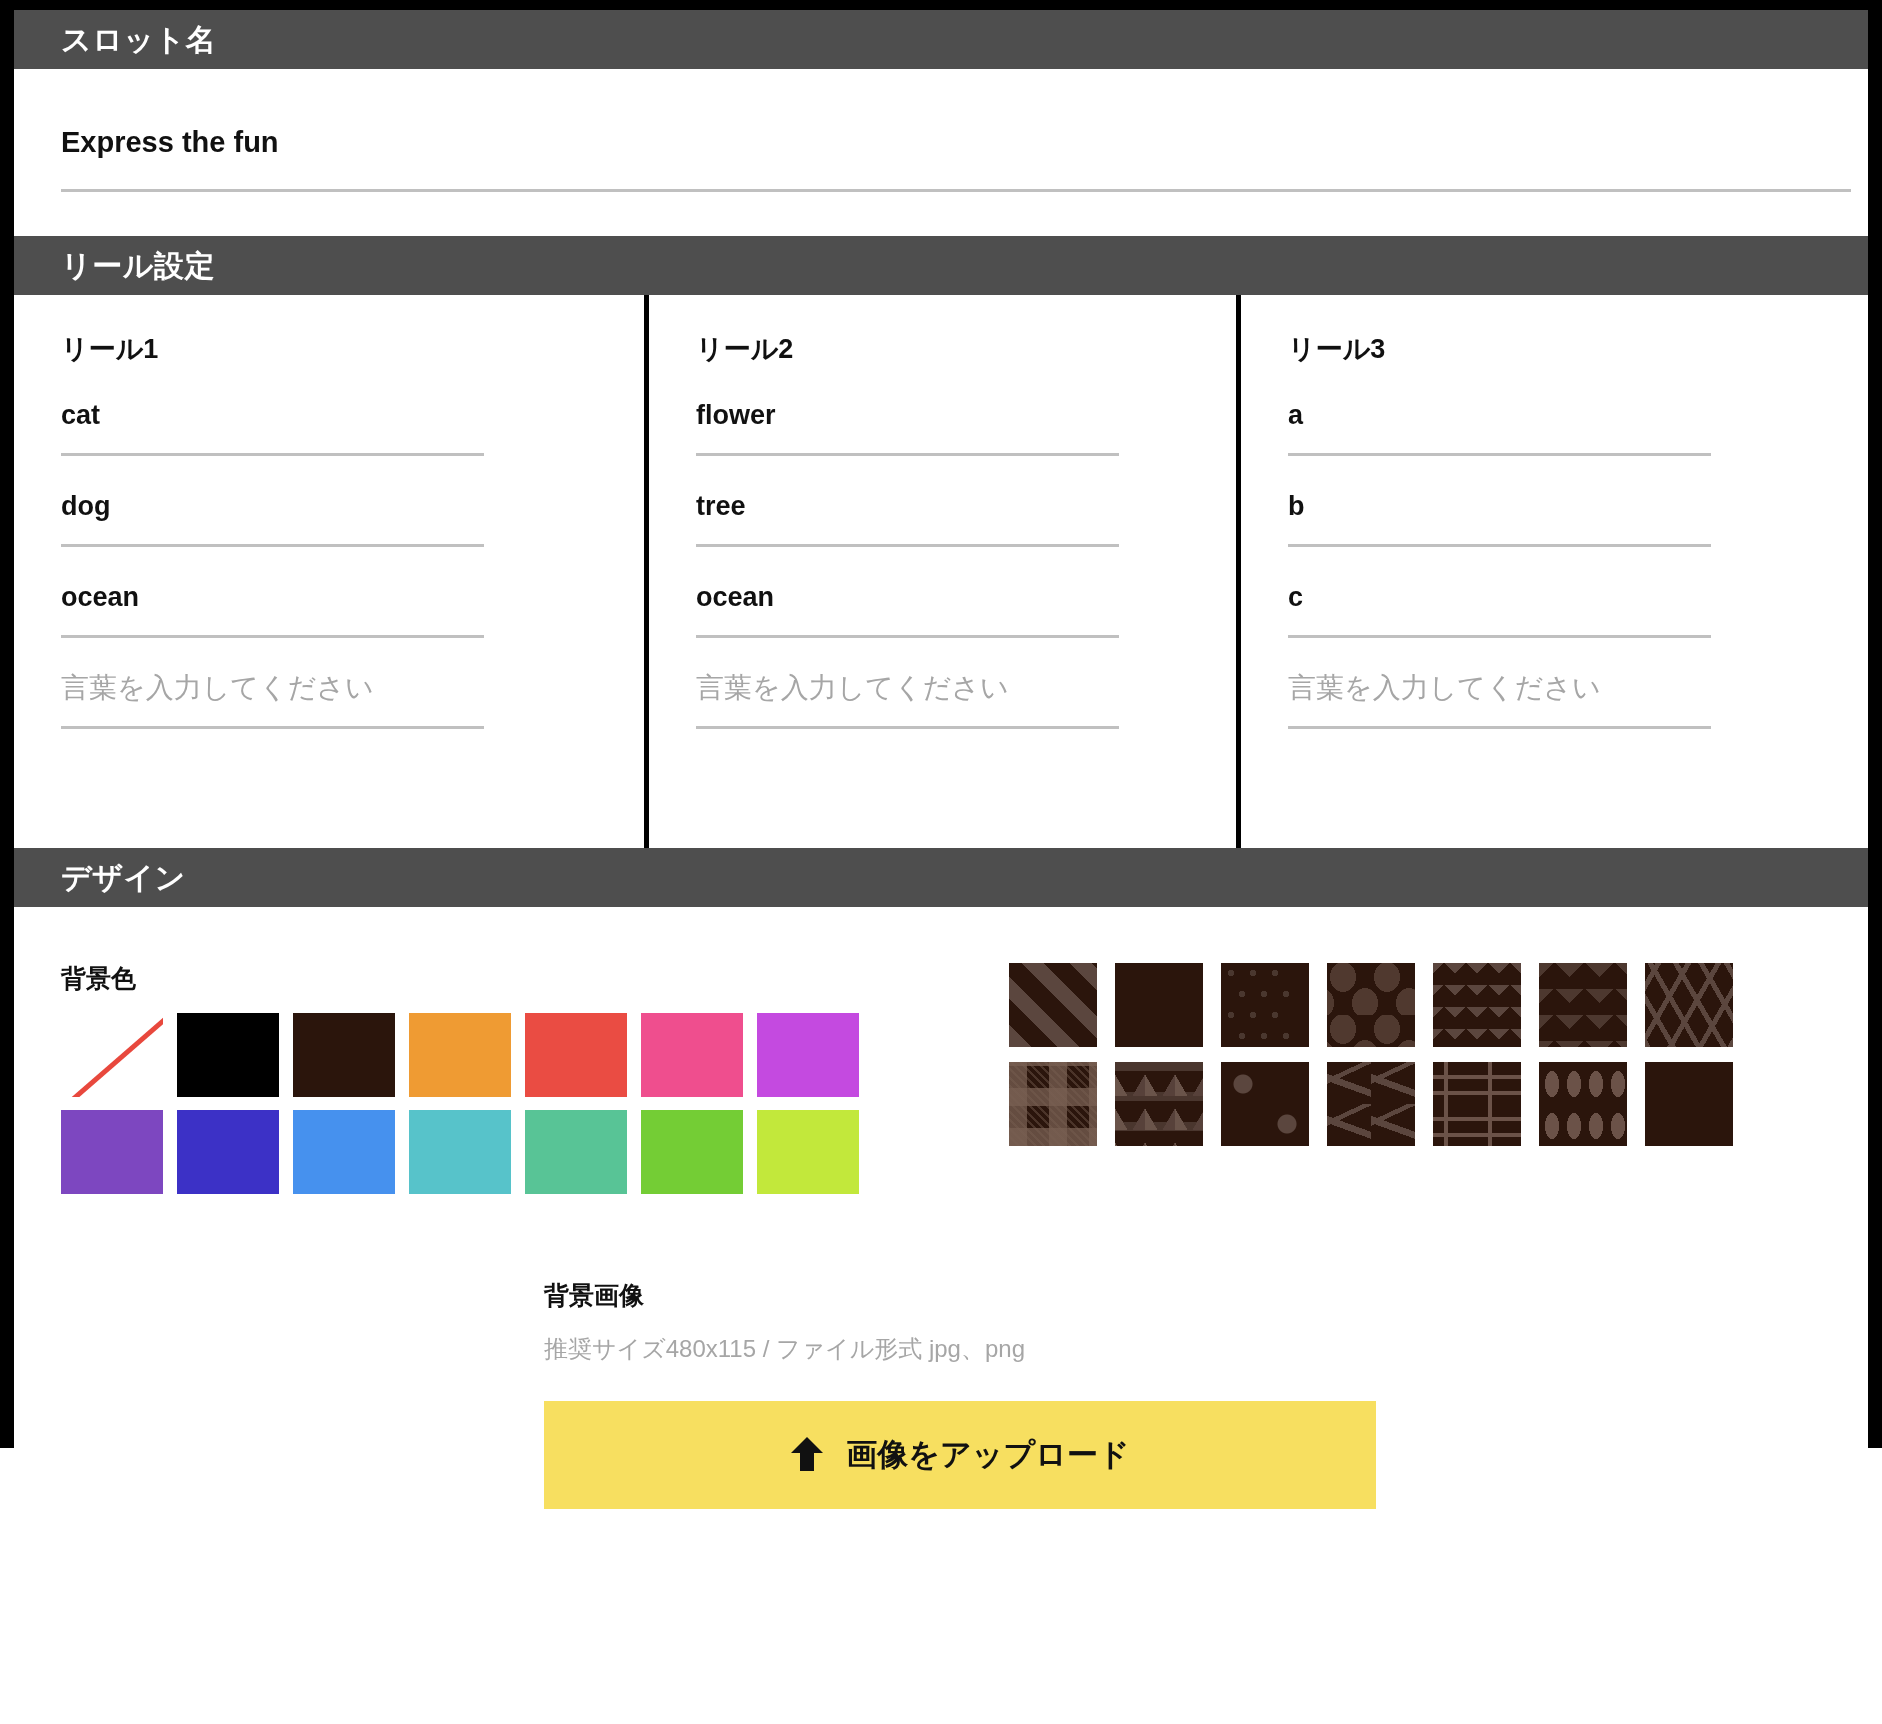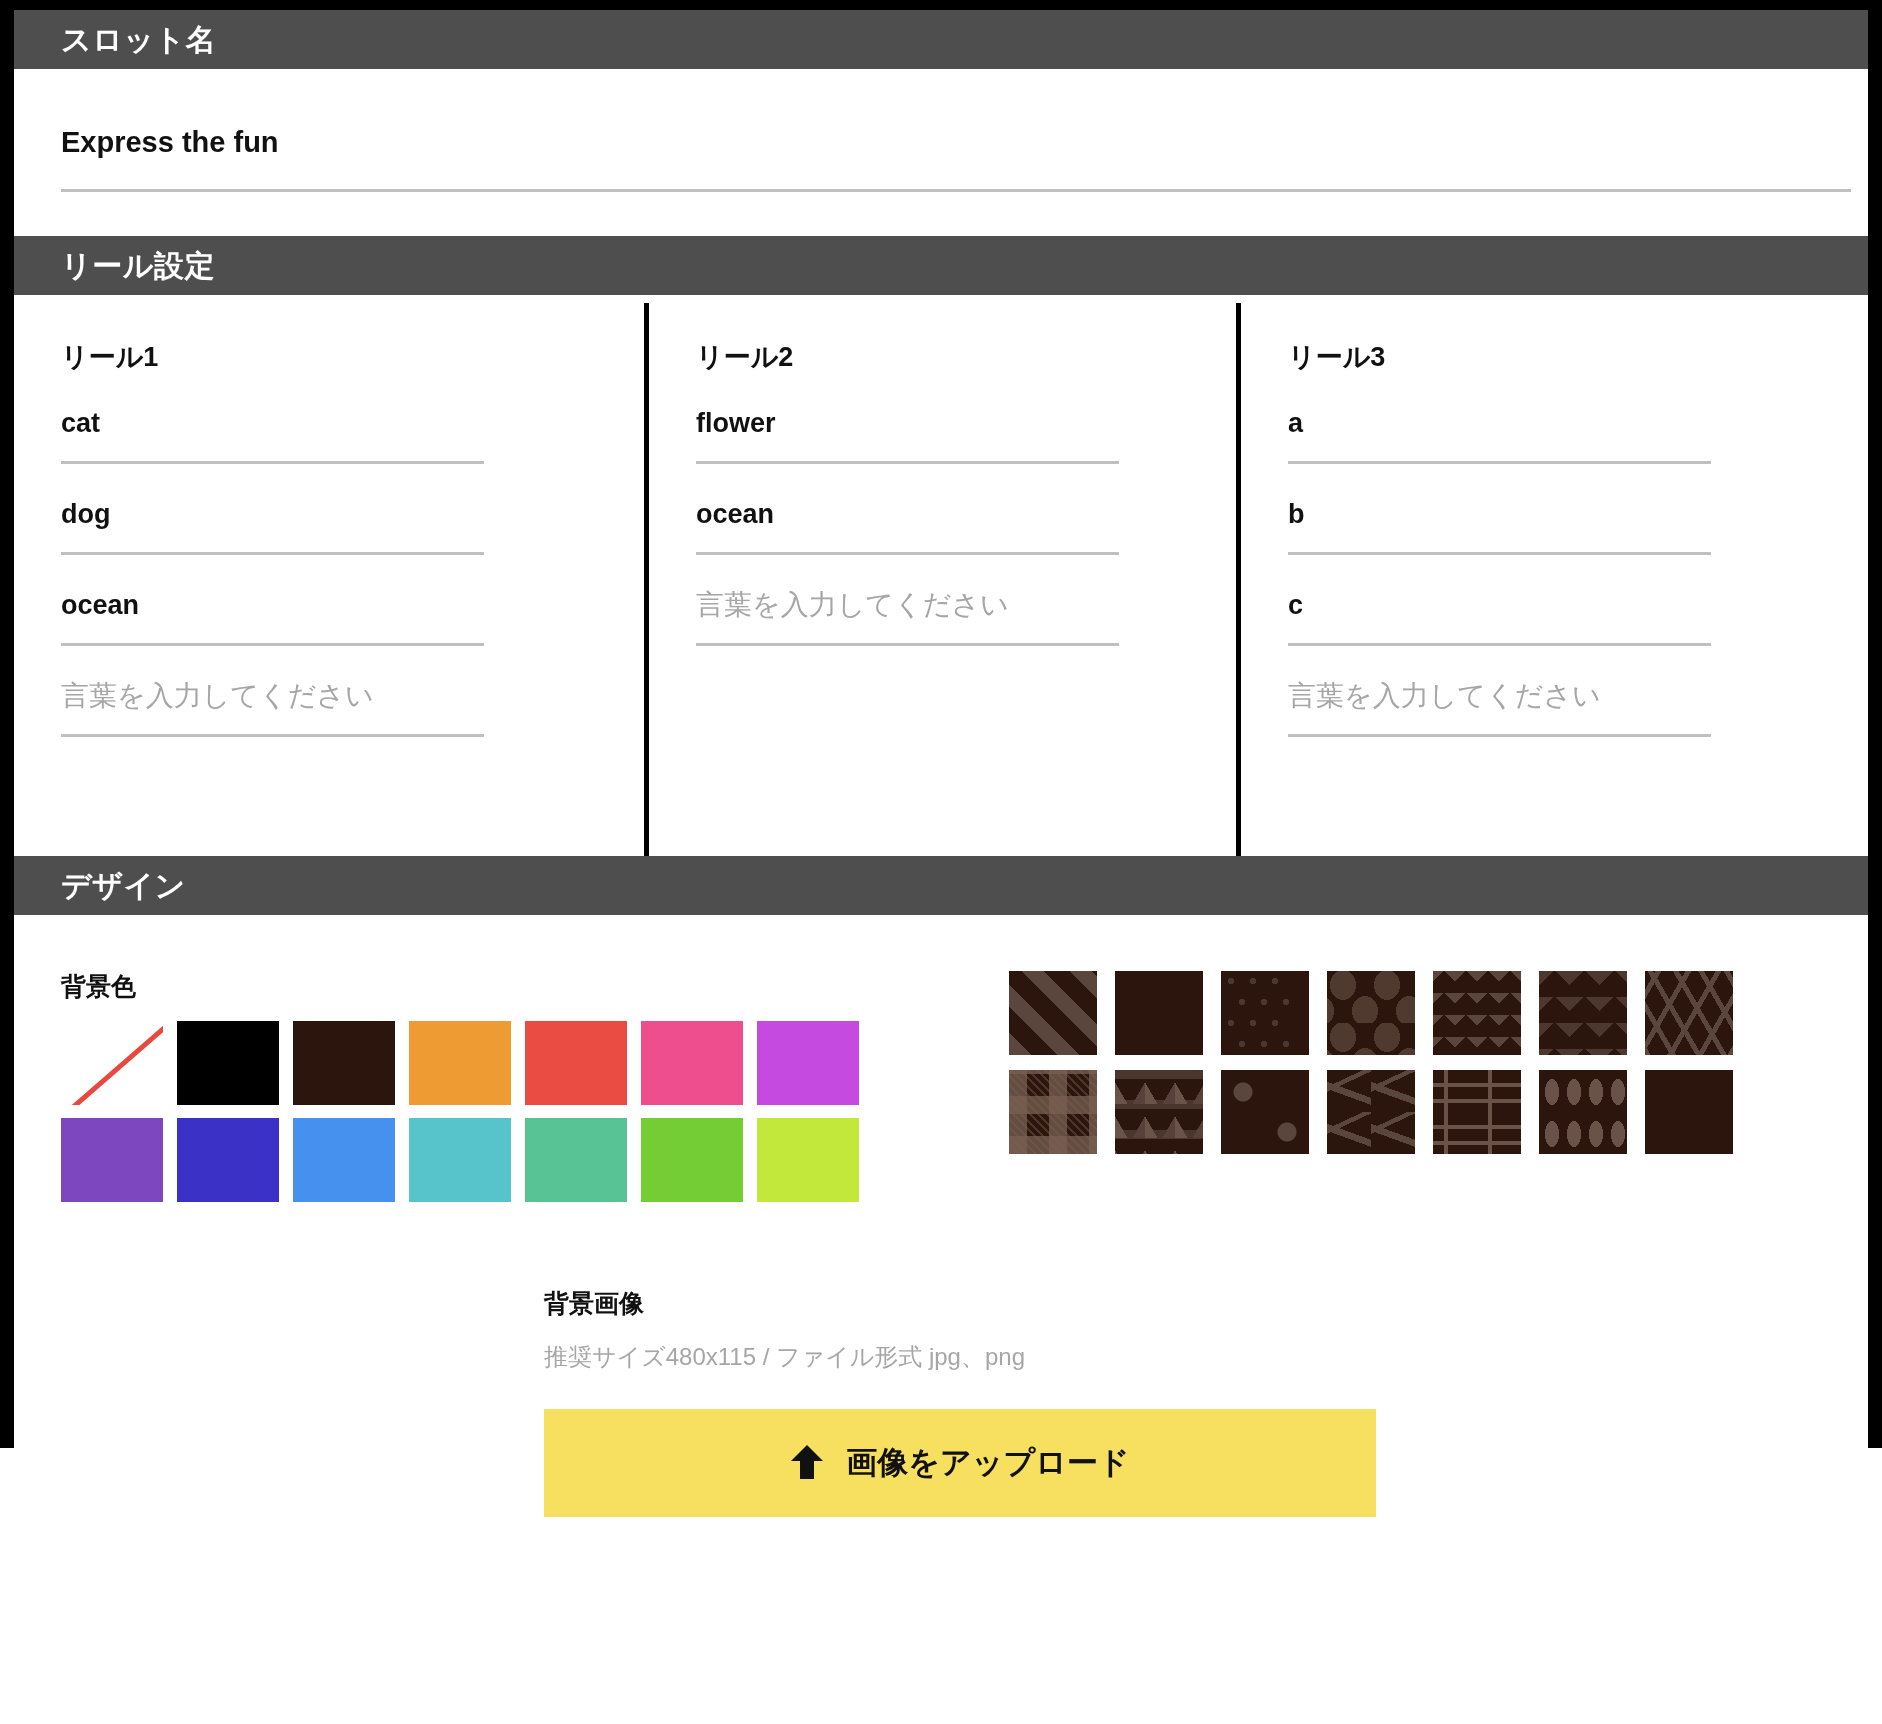--- a/index.html
+++ b/index.html
@@ -56,21 +56,20 @@
     height: 3px;
     background: #c0c0c0;
     width: 1790px;
   }
 
   
   .reels {
     display: flex;
     background: #ffffff;
     height: 553px;
-    margin-top: 8px;
   }
   .reel-col {
     position: relative;
     padding: 38px 0 0 47px;
     flex: 0 0 auto;
   }
   .reel-col.c1 { width: 630px; }
   .reel-col.c2 { width: 592px; border-left: 5px solid #000000; }
   .reel-col.c3 { width: 639px; border-left: 5px solid #000000; }
 
@@ -323,20 +322,24 @@
       <div class="reel-input">
         <div class="val placeholder">言葉を入力してください</div>
         <div class="line"></div>
       </div>
     </div>
 
     <div class="reel-col c2">
       <div class="reel-title">リール2</div>
       <div class="reel-input">
         <div class="val">flower</div>
+        <div class="line"></div>
+      </div>
+      <div class="reel-input">
+        <div class="val">tree</div>
         <div class="line"></div>
       </div>
       <div class="reel-input">
         <div class="val">ocean</div>
         <div class="line"></div>
       </div>
       <div class="reel-input">
         <div class="val placeholder">言葉を入力してください</div>
         <div class="line"></div>
       </div>

